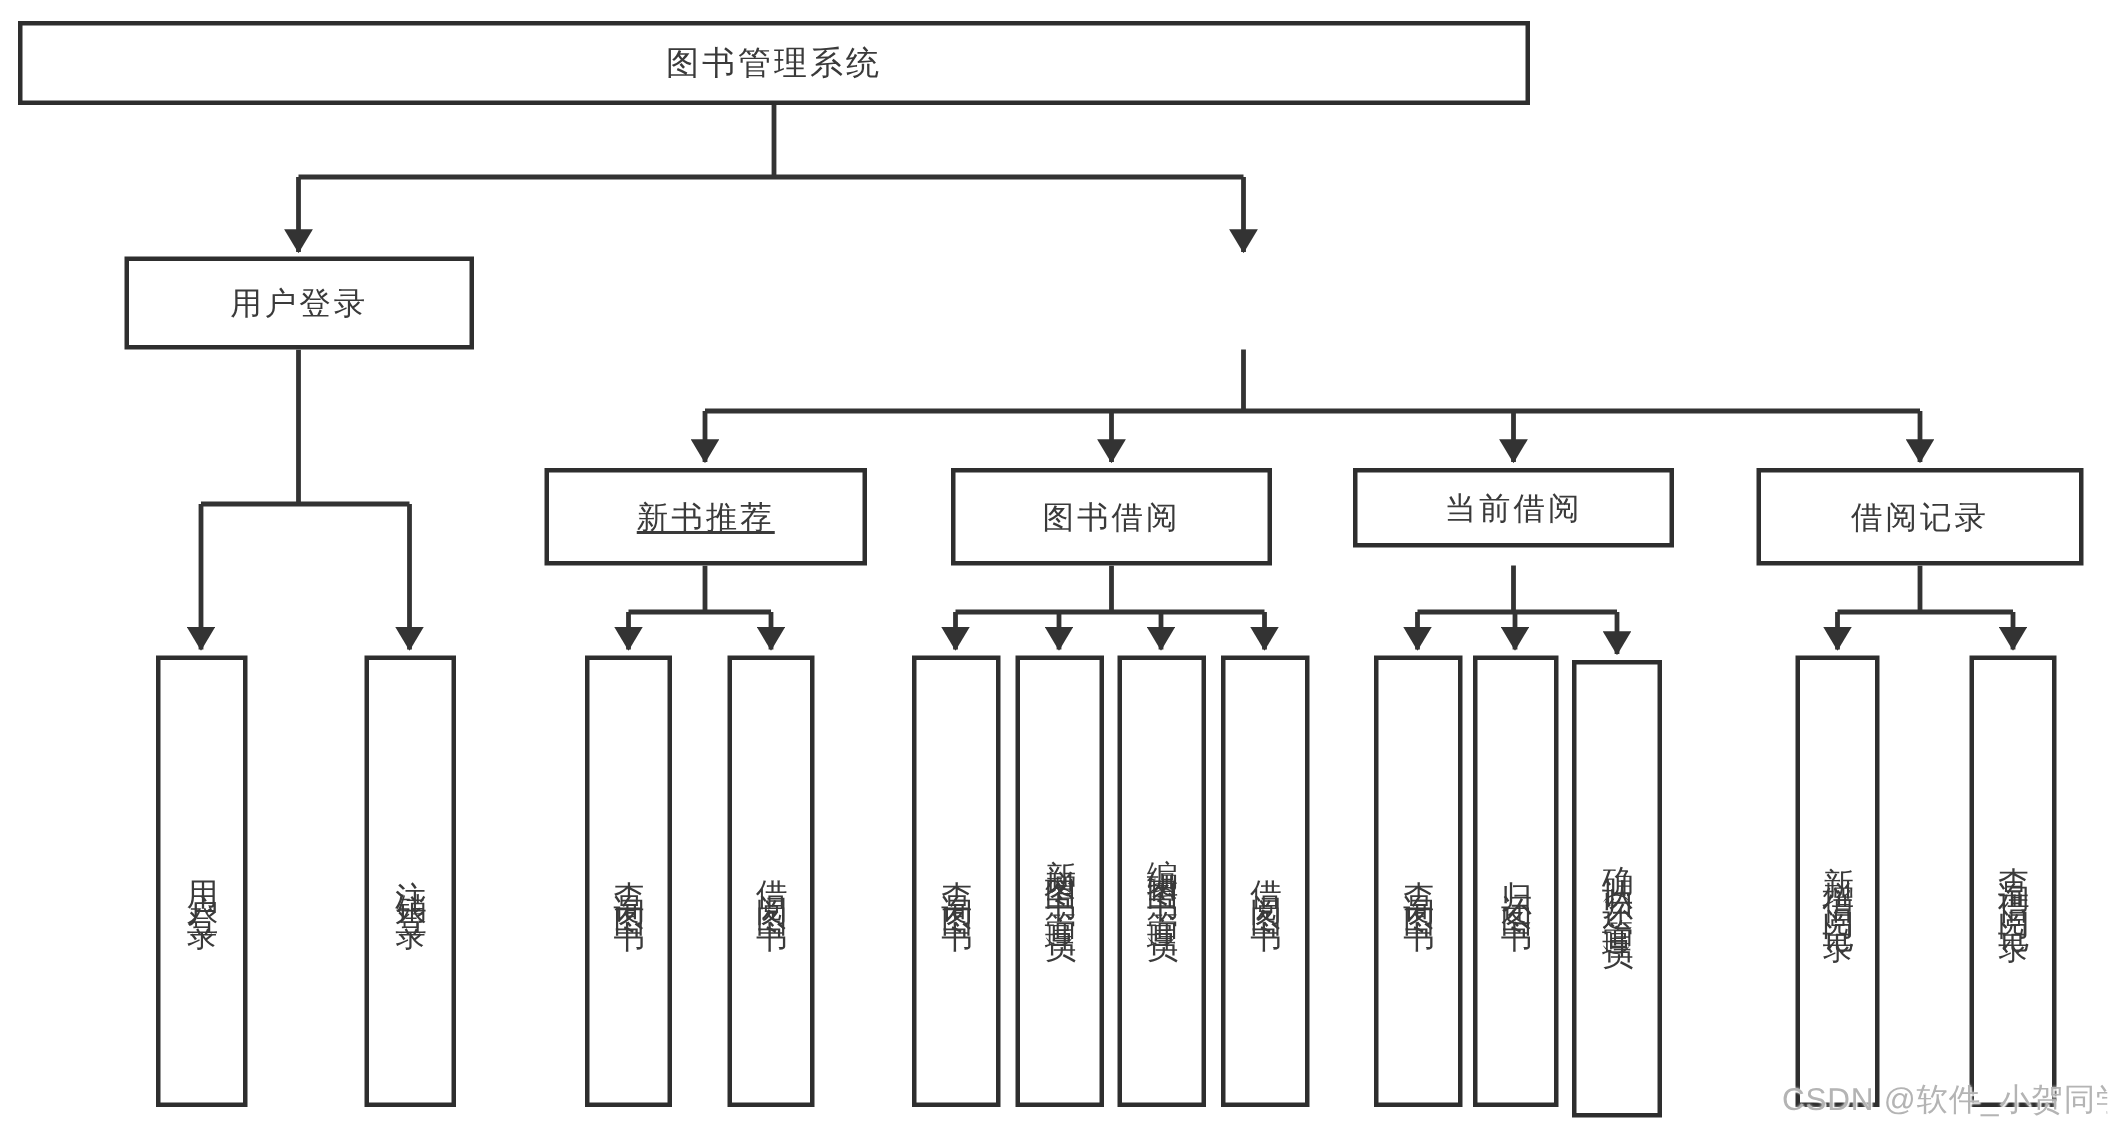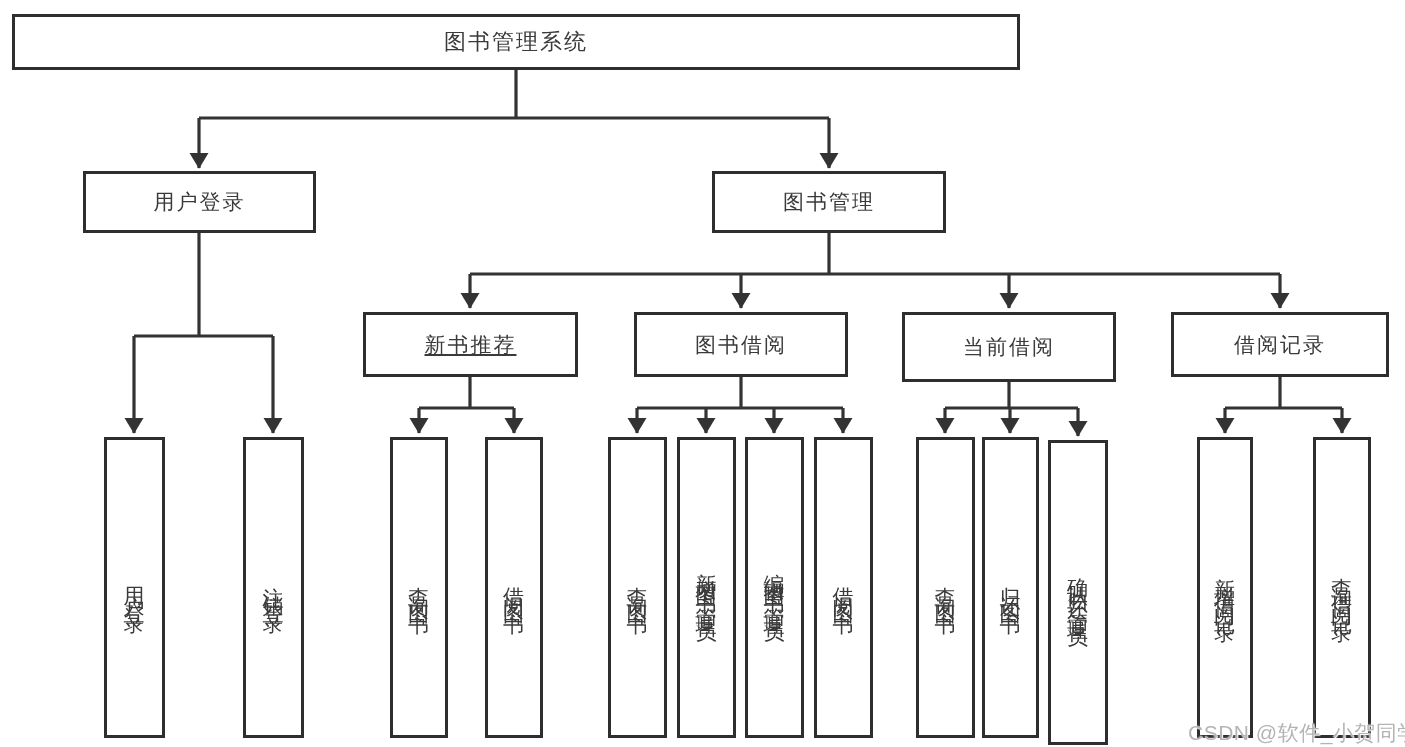--- a/index.html
+++ b/index.html
@@ -74,31 +74,28 @@
     </g>
   </svg>
 
   <div class="node h root" style="left:12px;top:14px;width:1008px;height:56px;">
     <span class="lbl">图书管理系统</span>
   </div>
 
   <div class="node h" style="left:83px;top:171px;width:233px;height:62px;">
     <span class="lbl">用户登录</span>
   </div>
-  <div class="node h" style="left:712px;top:171px;width:234px;height:62px;">
-    <span class="lbl">图书管理</span>
-  </div>
 
   <div class="node h" style="left:363px;top:312px;width:215px;height:65px;text-decoration:underline;">
     <span class="lbl">新书推荐</span>
   </div>
   <div class="node h" style="left:634px;top:312px;width:214px;height:65px;">
     <span class="lbl">图书借阅</span>
   </div>
-  <div class="node h" style="left:902px;top:312px;width:214px;height:70px;">
+  <div class="node h" style="left:902px;top:312px;width:214px;height:53px;">
     <span class="lbl">当前借阅</span>
   </div>
   <div class="node h" style="left:1171px;top:312px;width:218px;height:65px;">
     <span class="lbl">借阅记录</span>
   </div>
 
   <div class="node v" style="left:104px;top:437px;width:61px;height:301px;">
     <span class="lbl">用户登录</span>
   </div>
   <div class="node v" style="left:243px;top:437px;width:61px;height:301px;">

